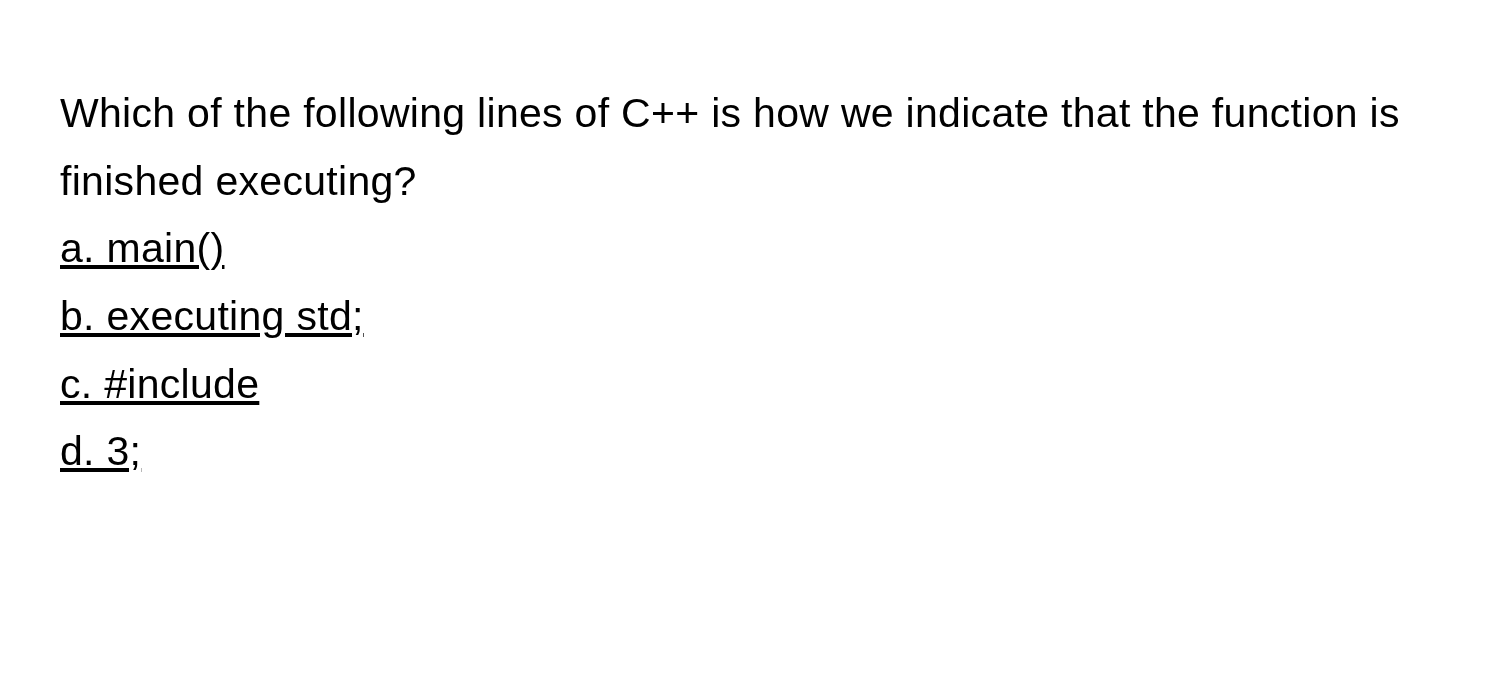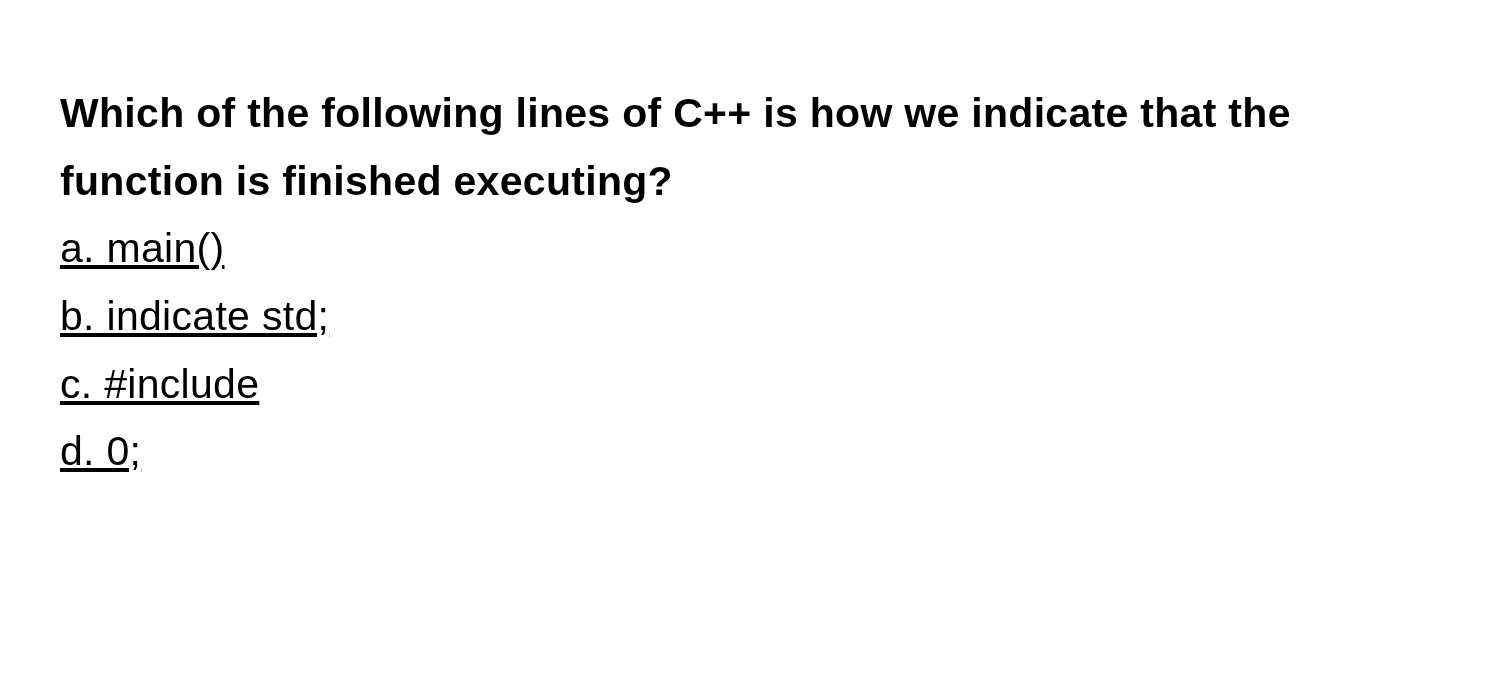--- a/index.html
+++ b/index.html
@@ -12,29 +12,28 @@
       height: 688px;
       background: #ffffff;
       font-family: Arial, Helvetica, sans-serif;
       color: #000000;
       padding: 80px 60px;
     }
     .question {
       font-size: 41px;
       line-height: 1.65;
       letter-spacing: 0.3px;
-      font-weight: bold;
     }
     .option {
       font-size: 41px;
       line-height: 1.65;
       letter-spacing: 0.3px;
       text-decoration: underline;
     }
   </style>
 </head>
 <body>
 
 <div class="question">Which of the following lines of C++ is how we indicate that the function is finished executing?</div>
 <div class="option">a. main()</div>
-<div class="option">b. indicate std;</div>
+<div class="option">b. executing std;</div>
 <div class="option">c. #include</div>
-<div class="option">d. 0;</div>
+<div class="option">d. 3;</div>
 
 </body></html>

